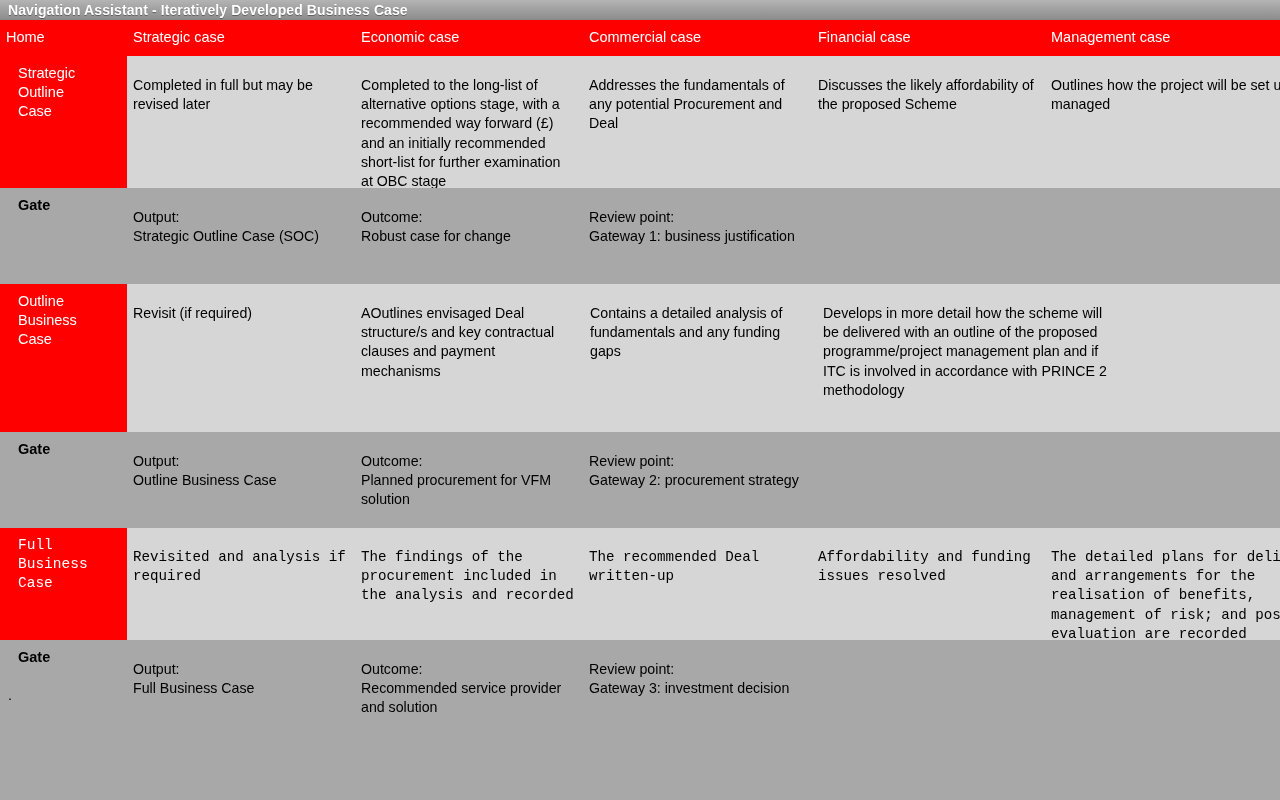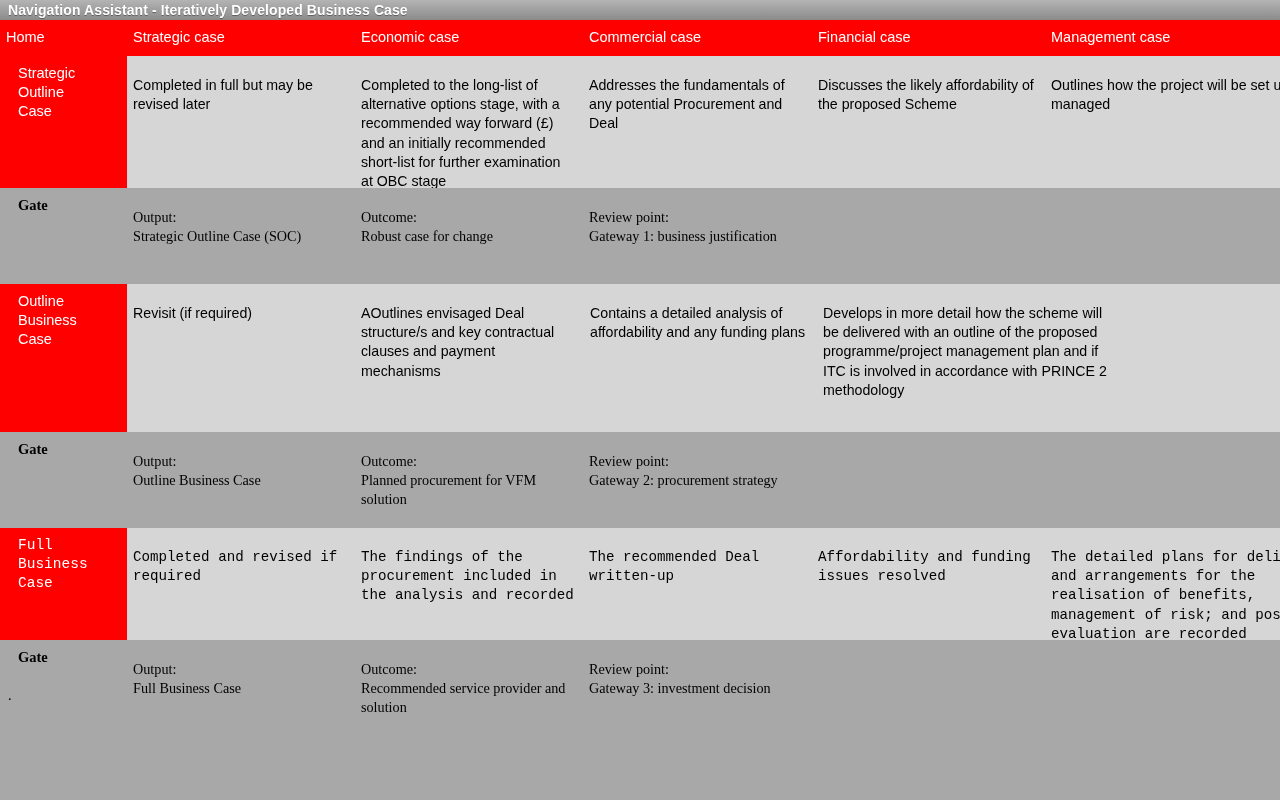--- a/index.html
+++ b/index.html
@@ -67,21 +67,21 @@
     padding: 9px 6px 0 6px;
     font-size: 14.5px;
     color: #ffffff;
     white-space: nowrap;
     overflow: hidden;
     cursor: pointer;
   }
 
   
   .stagerow { background: #d6d6d6; }
-  .gaterow  { background: #a8a8a8; font-family: Liberation Serif, serif; }
+  .gaterow  { background: #a8a8a8; }
 
   .rowhead {
     box-sizing: border-box;
     width: 127px;
     flex: 0 0 127px;
     padding: 8px 6px 0 18px;
     font-size: 14.5px;
     line-height: 19px;
     color: #ffffff;
     overflow: hidden;
@@ -177,21 +177,21 @@
     </div>
 
     <div class="row stagerow" style="height:148px;">
       <div class="rowhead red">
         <span>Outline</span><br>
         <span>Business</span><br>
         <span>Case</span>
       </div>
       <div class="cell c1">Revisit (if required)</div>
       <div class="cell c3">AOutlines envisaged Deal structure/s and key contractual clauses and payment mechanisms</div>
-      <div class="cell c4">Contains a detailed analysis of affordability and any funding plans</div>
+      <div class="cell c4">Contains a detailed analysis of fundamentals and any funding gaps</div>
       <div class="cell c5">Develops in more detail how the scheme will be delivered with an outline of the proposed programme/project management plan and if ITC is involved in accordance with PRINCE 2 methodology</div>
     </div>
 
     <div class="row gaterow" style="height:96px;">
       <div class="rowhead gate">
         <span>Gate</span>
       </div>
       <div class="cell c1">
         <span class="gate-line">Output:</span>
         <span class="gate-line">Outline Business Case</span>
@@ -207,21 +207,21 @@
       <div class="cell c4"></div>
       <div class="cell c5"></div>
     </div>
 
     <div class="row stagerow" style="height:112px;font-family:Liberation Mono, monospace;">
       <div class="rowhead red">
         <span>Full</span><br>
         <span>Business</span><br>
         <span>Case</span>
       </div>
-      <div class="cell c1">Completed and revised if required</div>
+      <div class="cell c1">Revisited and analysis if required</div>
       <div class="cell c2">The findings of the procurement included in the analysis and recorded</div>
       <div class="cell c3">The recommended Deal written-up</div>
       <div class="cell c4">Affordability and funding issues resolved</div>
       <div class="cell c5">The detailed plans for delivery and arrangements for the realisation of benefits, management of risk; and post evaluation are recorded</div>
     </div>
 
     <div class="row gaterow" style="height:160px;">
       <div class="rowhead gate">
         <span>Gate</span>
         <span class="dot">.</span>

